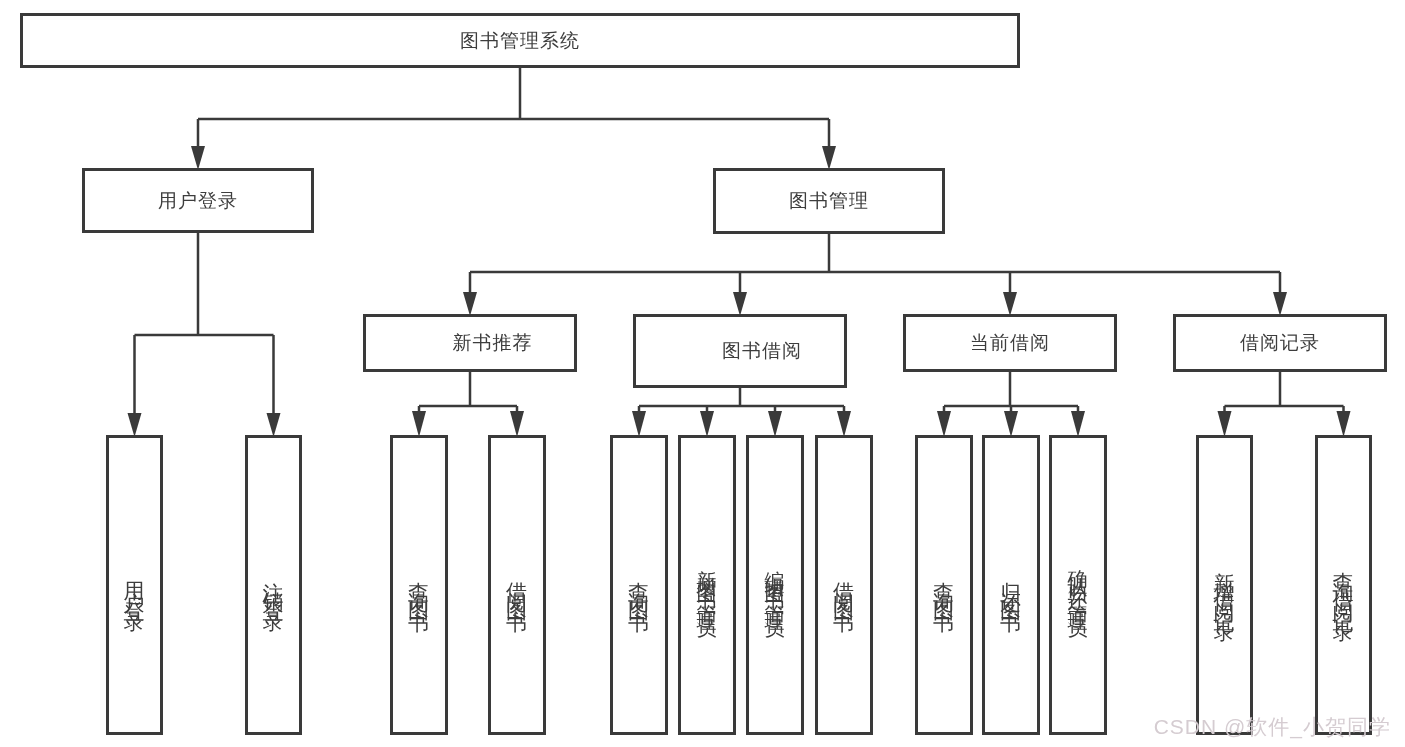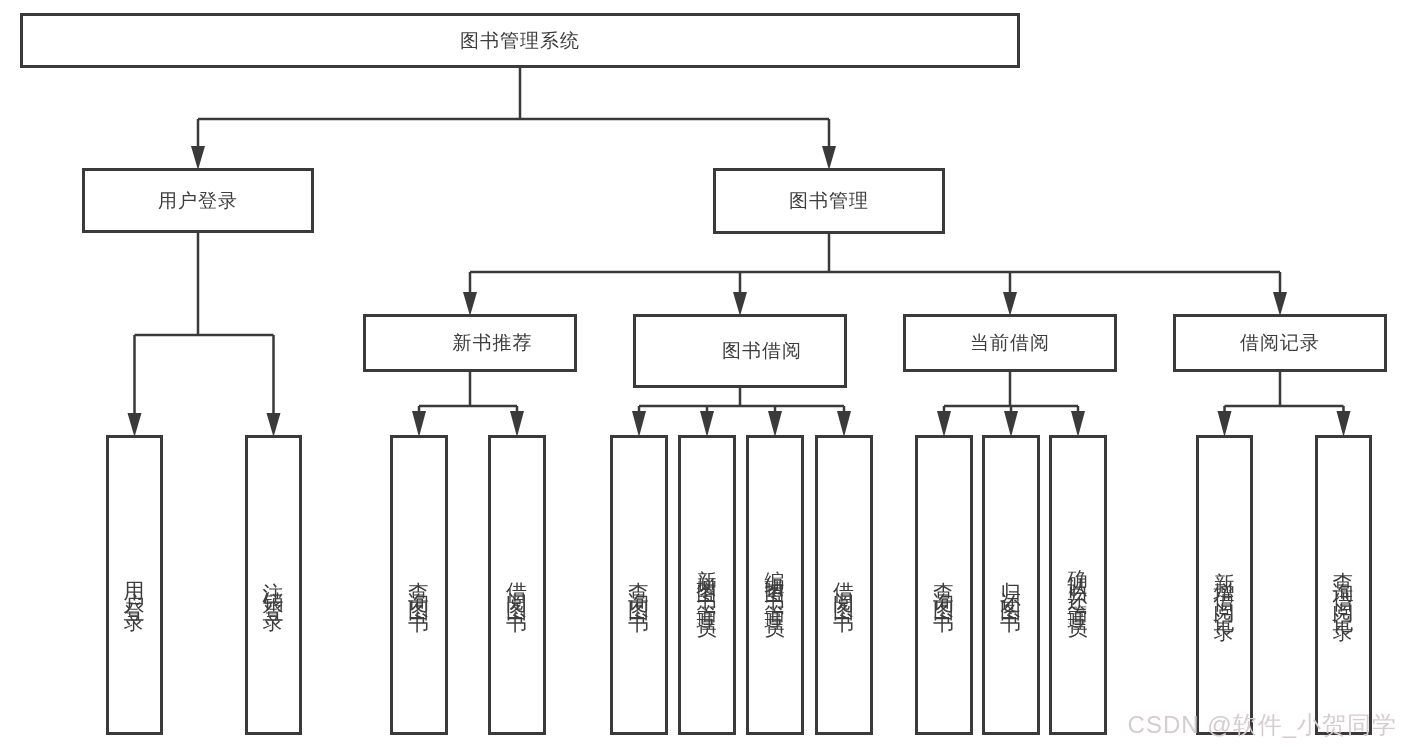--- a/index.html
+++ b/index.html
@@ -20,22 +20,22 @@
     border:3px solid #3a3a3a; background:#ffffff;
     display:flex; align-items:center; justify-content:center;
   }
   .vbox .vtext {
     writing-mode:vertical-rl; text-orientation:mixed;
     font-size:21px; letter-spacing:10px; color:#3d3d3d;
     line-height:1; white-space:nowrap;
   }
   .vbox .vtext.long { letter-spacing:7px; font-size:20px; }
   .watermark {
-    position:absolute; right:8px; bottom:6px;
-    font-size:24px; color:#d5ccd1; letter-spacing:1px;
+    position:absolute; right:14px; bottom:6px;
+    font-size:21px; color:#d5ccd1; letter-spacing:1px;
     z-index:5; white-space:nowrap;
   }
 </style>
 </head>
 <body>
 
 <div class="stage">
 
   <svg class="connectors" width="1405" height="747" viewBox="0 0 1405 747">
     <g stroke="#3a3a3a" stroke-width="2.5" fill="none">

